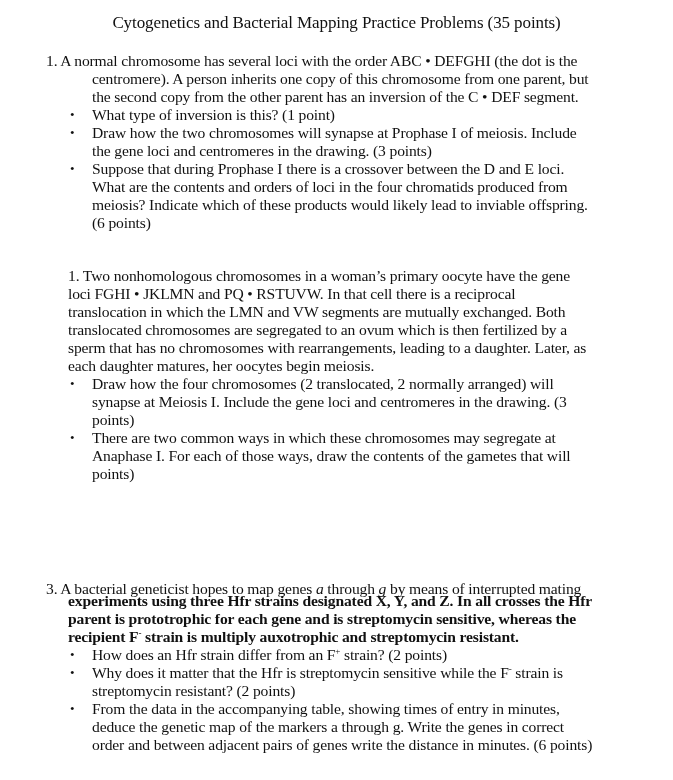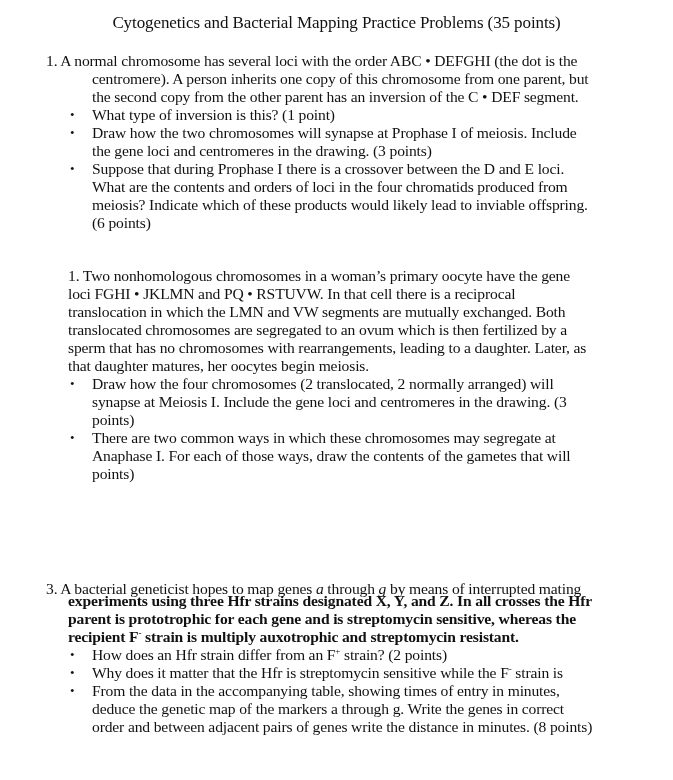--- a/index.html
+++ b/index.html
@@ -83,21 +83,21 @@
     <span class="line">(6 points)</span>
   </div>
 </div>
 
 <div class="para" style="top:267px; left:68px;">
   <span class="line">1. Two nonhomologous chromosomes in a woman’s primary oocyte have the gene</span>
   <span class="line">loci FGHI • JKLMN and PQ • RSTUVW. In that cell there is a reciprocal</span>
   <span class="line">translocation in which the LMN and VW segments are mutually exchanged. Both</span>
   <span class="line">translocated chromosomes are segregated to an ovum which is then fertilized by a</span>
   <span class="line">sperm that has no chromosomes with rearrangements, leading to a daughter. Later, as</span>
-  <span class="line">that daughter matures, her oocytes begin meiosis.</span>
+  <span class="line">each daughter matures, her oocytes begin meiosis.</span>
 </div>
 
 <div class="para" style="top:375px; left:92px;">
   <div class="bullet-row">
     <span class="bullet-dot">•</span>
     <span class="line">Draw how the four chromosomes (2 translocated, 2 normally arranged) will</span>
     <span class="line">synapse at Meiosis I. Include the gene loci and centromeres in the drawing. (3</span>
     <span class="line">points)</span>
   </div>
   <div class="bullet-row">
@@ -118,20 +118,21 @@
 </div>
 
 <div class="para" style="top:646px; left:92px;">
   <div class="bullet-row">
     <span class="bullet-dot">•</span>
     <span class="line"><span>How does an Hfr strain differ from an F</span><sup>+</sup><span> strain? (2 points)</span></span>
   </div>
   <div class="bullet-row">
     <span class="bullet-dot">•</span>
     <span class="line"><span>Why does it matter that the Hfr is streptomycin sensitive while the F</span><sup>-</sup><span> strain is</span></span>
+    <span class="line">streptomycin resistant? (2 points)</span>
   </div>
   <div class="bullet-row">
     <span class="bullet-dot">•</span>
     <span class="line">From the data in the accompanying table, showing times of entry in minutes,</span>
     <span class="line">deduce the genetic map of the markers a through g. Write the genes in correct</span>
-    <span class="line">order and between adjacent pairs of genes write the distance in minutes. (8 points)</span>
+    <span class="line">order and between adjacent pairs of genes write the distance in minutes. (6 points)</span>
   </div>
 </div>
 
 </body></html>

